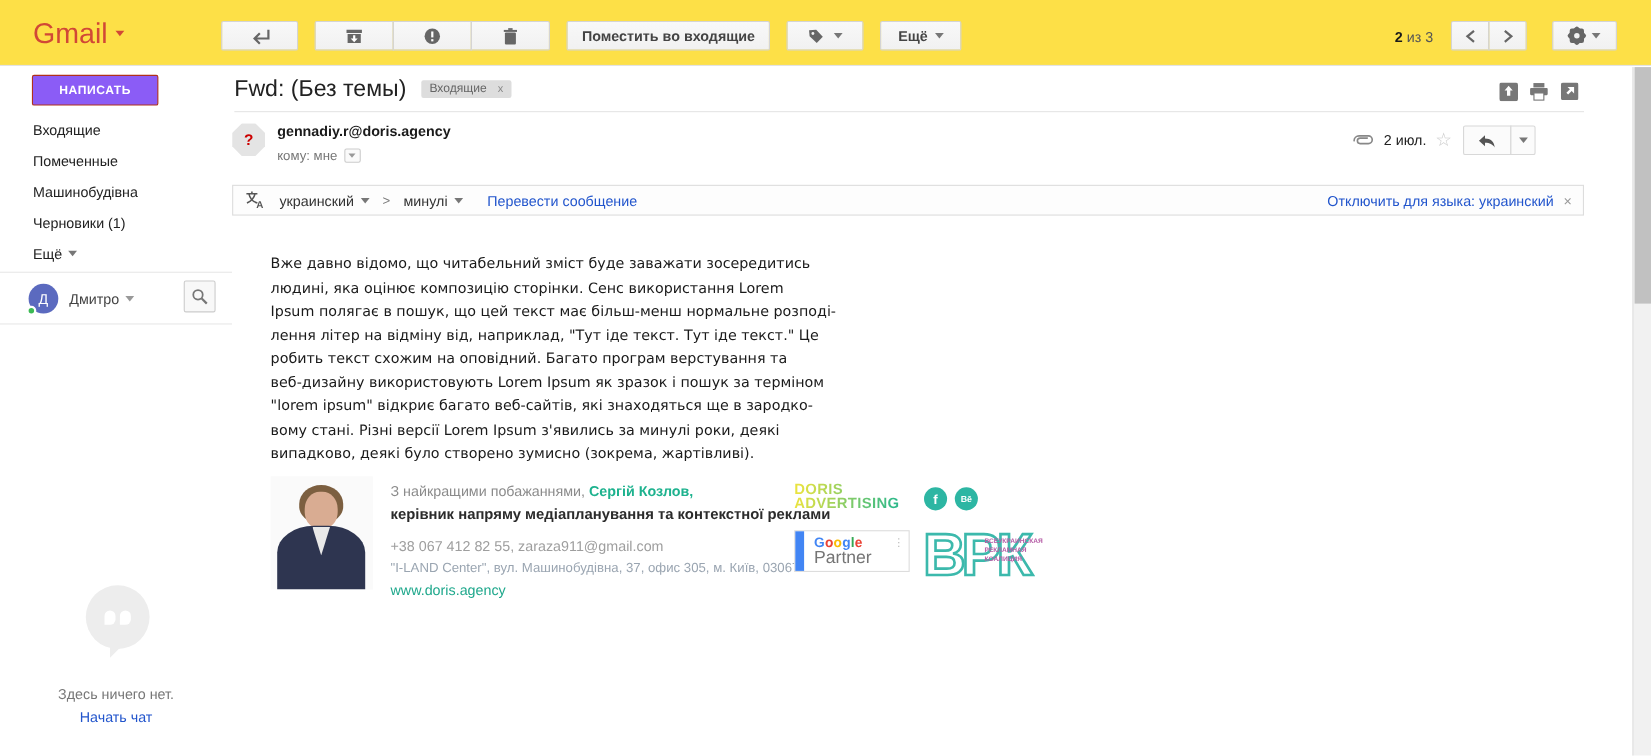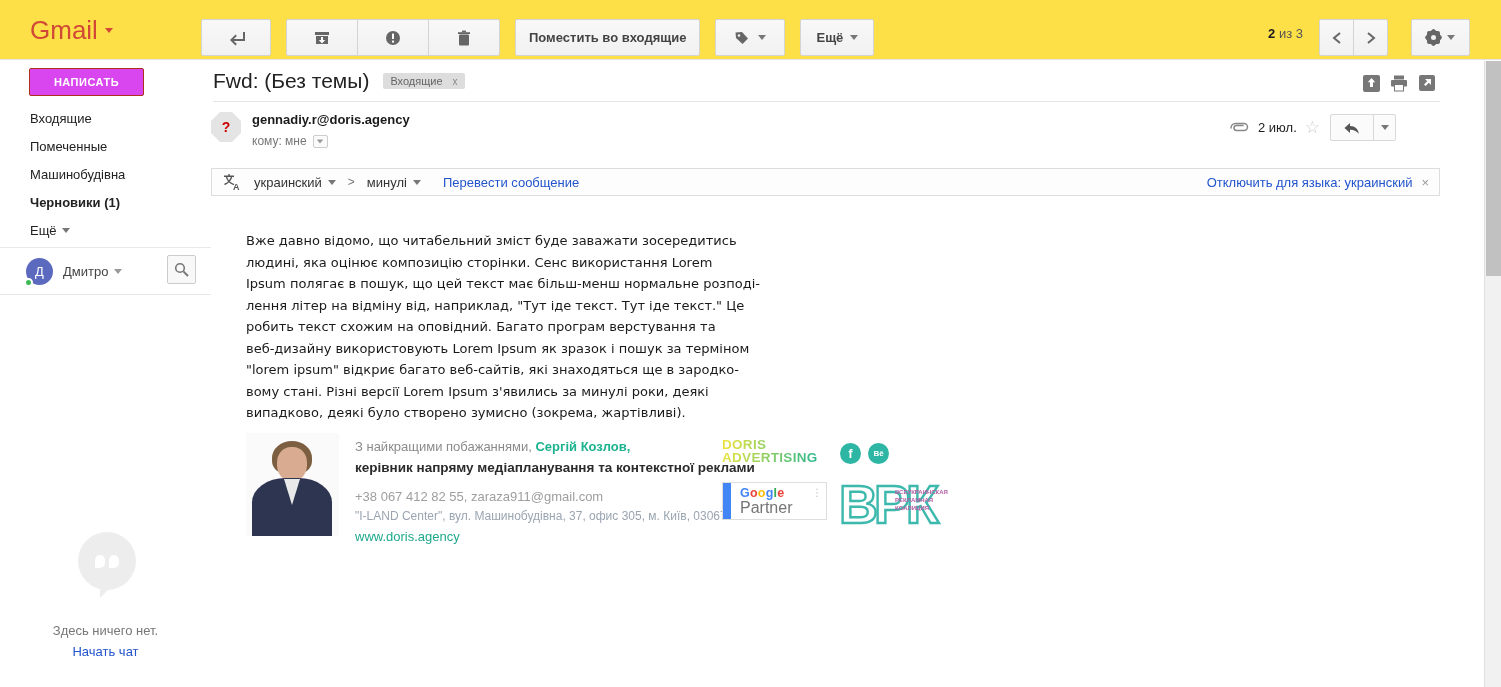--- a/index.html
+++ b/index.html
@@ -9,46 +9,46 @@
 
   
   #topbar { position:absolute; left:0; top:0; width:1501px; height:60px;
             background:#fde047; border-bottom:1px solid #e3e3e3; }
   .gmail-logo { position:absolute; left:30px; top:15px; font-size:26px; color:#d14836;
                 display:flex; align-items:center; gap:7px; cursor:pointer; }
   .caret { width:0; height:0; border-left:4px solid transparent; border-right:4px solid transparent;
            border-top:5px solid #777; display:inline-block; }
   .caret.red { border-top-color:#d14836; }
   .tb-row { position:absolute; left:201px; top:19px; display:flex; align-items:center; }
-  .tbtn { height:37px; background:linear-gradient(#f8f8f8,#f1f1f1); border:1px solid #d4d4d4;
+  .tbtn { height:27px; background:linear-gradient(#f8f8f8,#f1f1f1); border:1px solid #d4d4d4;
           border-radius:2px; display:flex; align-items:center; justify-content:center;
           color:#444; font-size:13px; font-weight:bold; cursor:pointer; }
   .grp { display:flex; }
   .grp .tbtn { border-radius:0; margin-left:-1px; }
   .grp .tbtn:first-child { border-radius:2px 0 0 2px; margin-left:0; }
   .grp .tbtn:last-child { border-radius:0 2px 2px 0; }
   .sp { width:15px; }
   .pagination { position:absolute; right:198px; top:26px; font-size:13px; color:#555; }
   .pagination b { color:#1a1a1a; }
   .nav-btns { position:absolute; right:113px; top:19px; display:flex; }
   .gear-btn { position:absolute; right:31px; top:19px; width:59px; }
   .gear { width:13px; height:13px; position:relative; margin-right:7px; }
   .gear::before,.gear::after { content:""; position:absolute; inset:0; background:#666; border-radius:2px; }
   .gear::after { transform:rotate(45deg); }
   .gear i { position:absolute; width:5px; height:5px; background:#f1f1f1; border-radius:50%;
             left:4px; top:4px; z-index:1; }
 
   
   #sidebar { position:absolute; left:0; top:61px; width:211px; height:626px; background:#fff; }
-  .compose { position:absolute; left:29px; top:7px; width:115px; height:28px; background:#d946ef;
+  .compose { position:absolute; left:29px; top:7px; width:115px; height:28px; background:#8b5cf6;
              border:1px solid #b0301c; border-radius:2px; color:#fff; font-size:11px; font-weight:bold;
              letter-spacing:.5px; display:flex; align-items:center; justify-content:center; cursor:pointer; }
   .nav { position:absolute; left:0; top:44px; width:211px; }
   .nav-item { height:28px; line-height:28px; padding-left:30px; font-size:13px; color:#222; cursor:pointer; }
-  .nav-item.bold { font-weight:bold; }
+  .nav-item.bold { font-weight:normal; }
   .nav-item .caret { margin-left:5px; vertical-align:2px; }
   .side-divider { position:absolute; left:0; width:211px; border-top:1px solid #e8e8e8; }
   .chat-user { position:absolute; left:26px; top:197px; display:flex; align-items:center; width:170px; }
   .avatar-d { width:27px; height:27px; border-radius:50%; background:#5b6abf; color:#fff; font-size:13px;
               display:flex; align-items:center; justify-content:center; position:relative; }
   .presence { position:absolute; left:-2px; bottom:-2px; width:9px; height:9px; border-radius:50%;
               background:#3cba54; border:2px solid #fff; }
   .chat-name { margin-left:10px; font-size:13px; color:#444; }
   .chat-user .caret { margin-left:6px; border-top-color:#999; }
   .chat-search { position:absolute; right:0; top:-3px; width:29px; height:29px; background:#f8f8f8;

